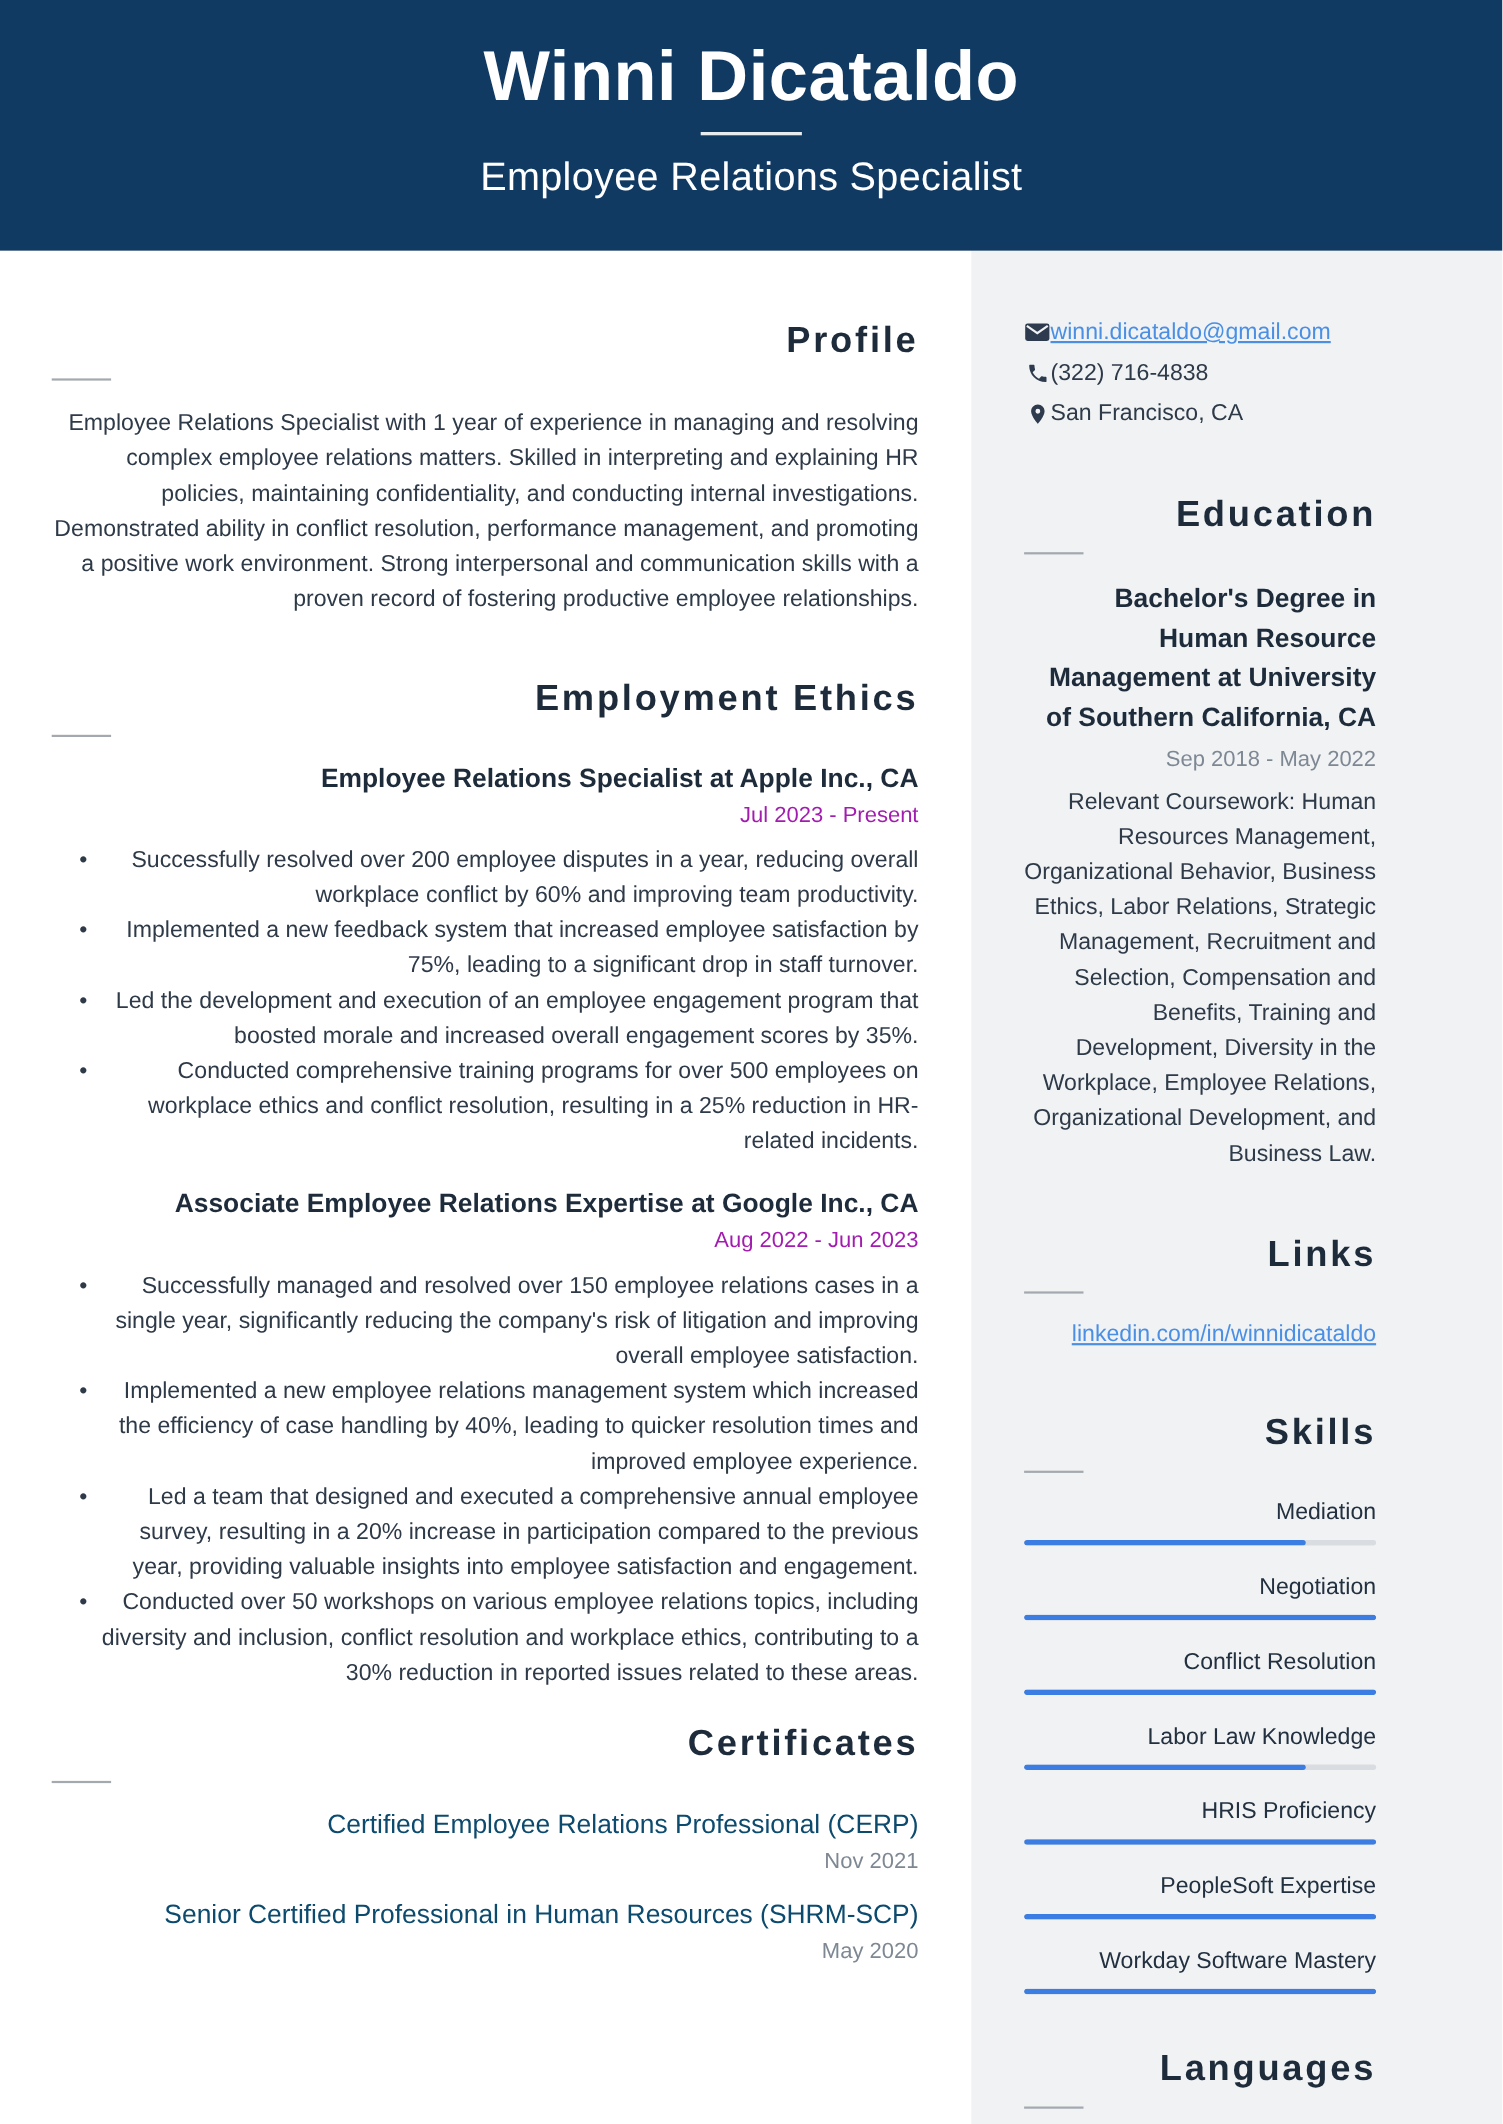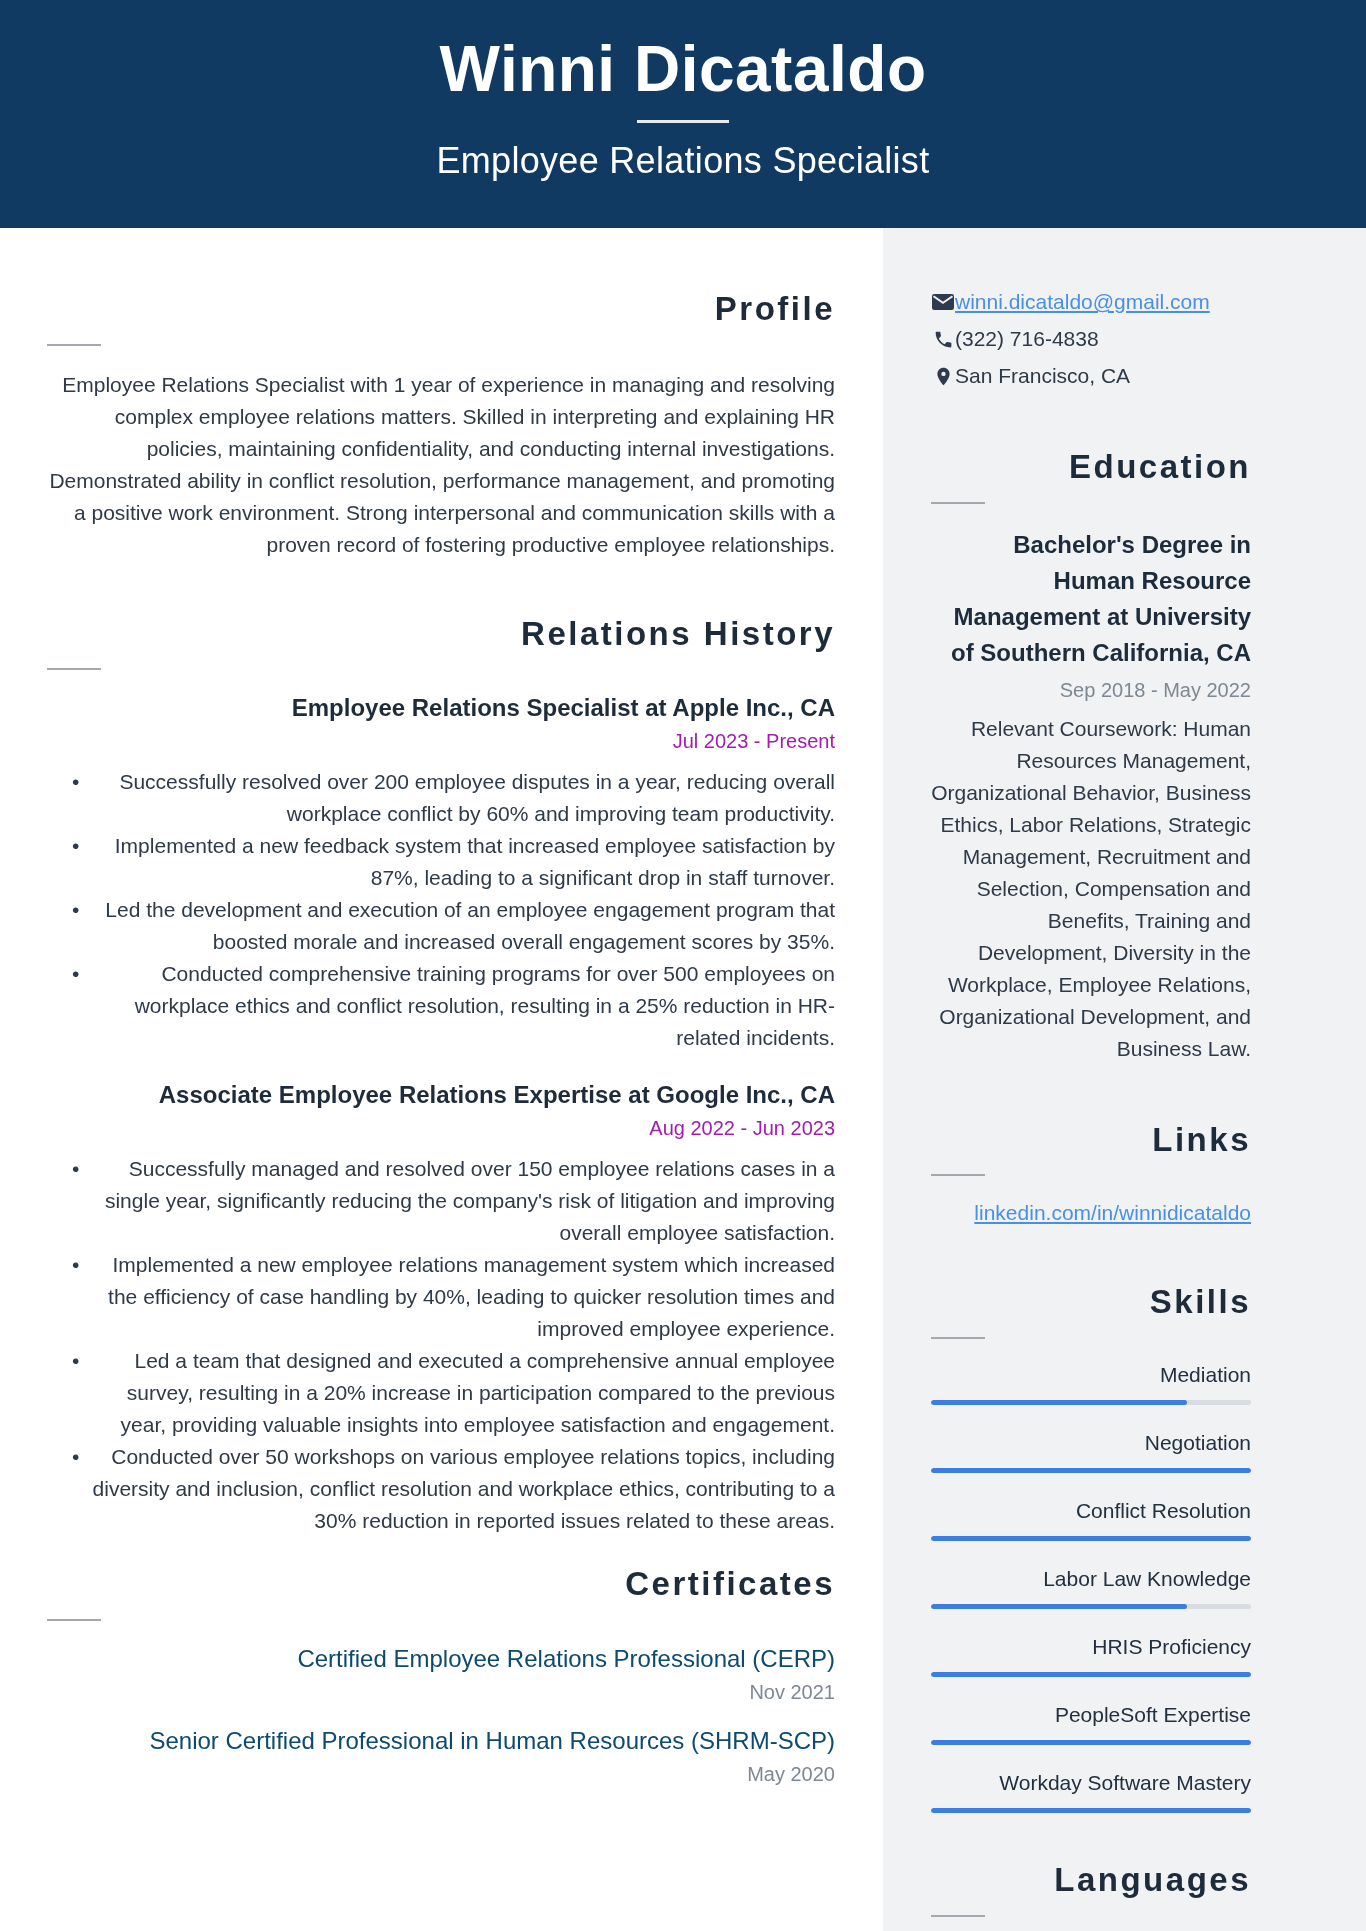--- a/index.html
+++ b/index.html
@@ -69,29 +69,29 @@
 
     <div class="main">
 
       <div class="section">
         <h2 class="section-heading">Profile</h2>
         <div class="rule"></div>
         <p class="profile-text">Employee Relations Specialist with 1 year of experience in managing and resolving complex employee relations matters. Skilled in interpreting and explaining HR policies, maintaining confidentiality, and conducting internal investigations. Demonstrated ability in conflict resolution, performance management, and promoting a positive work environment. Strong interpersonal and communication skills with a proven record of fostering productive employee relationships.</p>
       </div>
 
       <div class="section mt-section">
-        <h2 class="section-heading">Relations History</h2>
+        <h2 class="section-heading">Employment Ethics</h2>
         <div class="rule"></div>
 
         <div class="job">
           <h3 class="job-title">Employee Relations Specialist at Apple Inc., CA</h3>
           <div class="job-date">Jul 2023 - Present</div>
           <ul class="bullets">
             <li>Successfully resolved over 200 employee disputes in a year, reducing overall workplace conflict by 60% and improving team productivity.</li>
-            <li>Implemented a new feedback system that increased employee satisfaction by 87%, leading to a significant drop in staff turnover.</li>
+            <li>Implemented a new feedback system that increased employee satisfaction by 75%, leading to a significant drop in staff turnover.</li>
             <li>Led the development and execution of an employee engagement program that boosted morale and increased overall engagement scores by 35%.</li>
             <li>Conducted comprehensive training programs for over 500 employees on workplace ethics and conflict resolution, resulting in a 25% reduction in HR-related incidents.</li>
           </ul>
         </div>
 
         <div class="job">
           <h3 class="job-title">Associate Employee Relations Expertise at Google Inc., CA</h3>
           <div class="job-date">Aug 2022 - Jun 2023</div>
           <ul class="bullets">
             <li>Successfully managed and resolved over 150 employee relations cases in a single year, significantly reducing the company's risk of litigation and improving overall employee satisfaction.</li>

